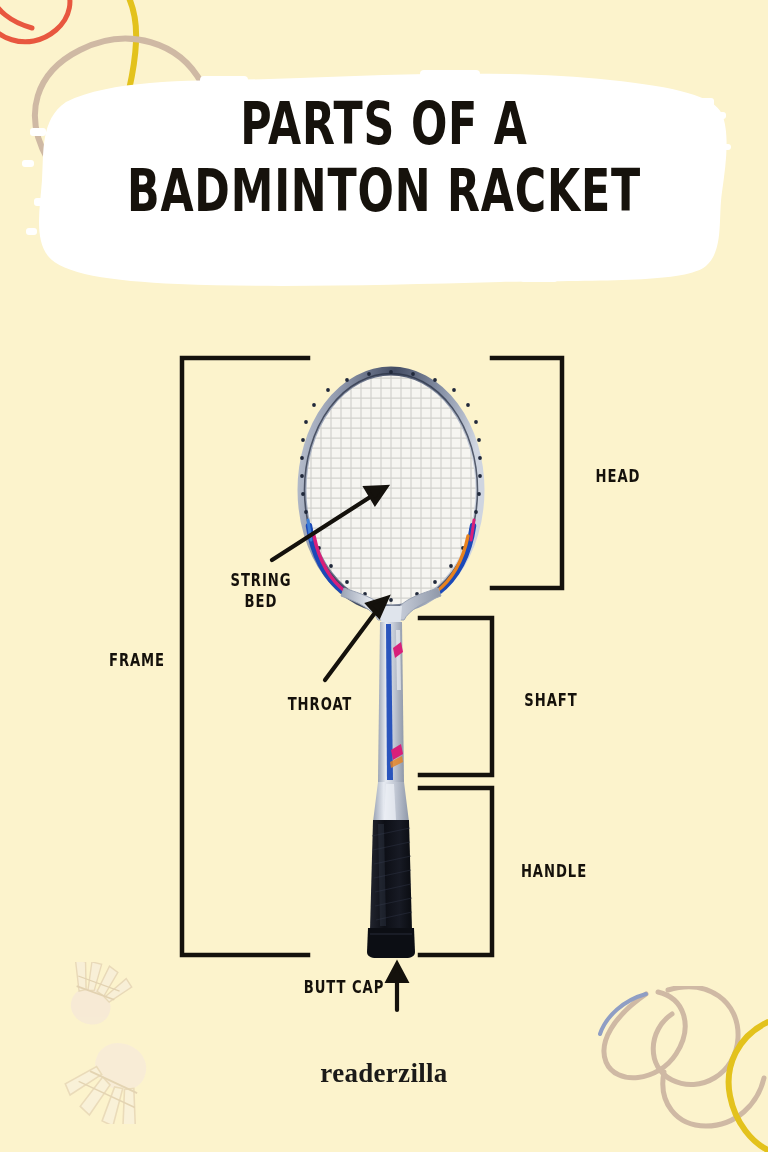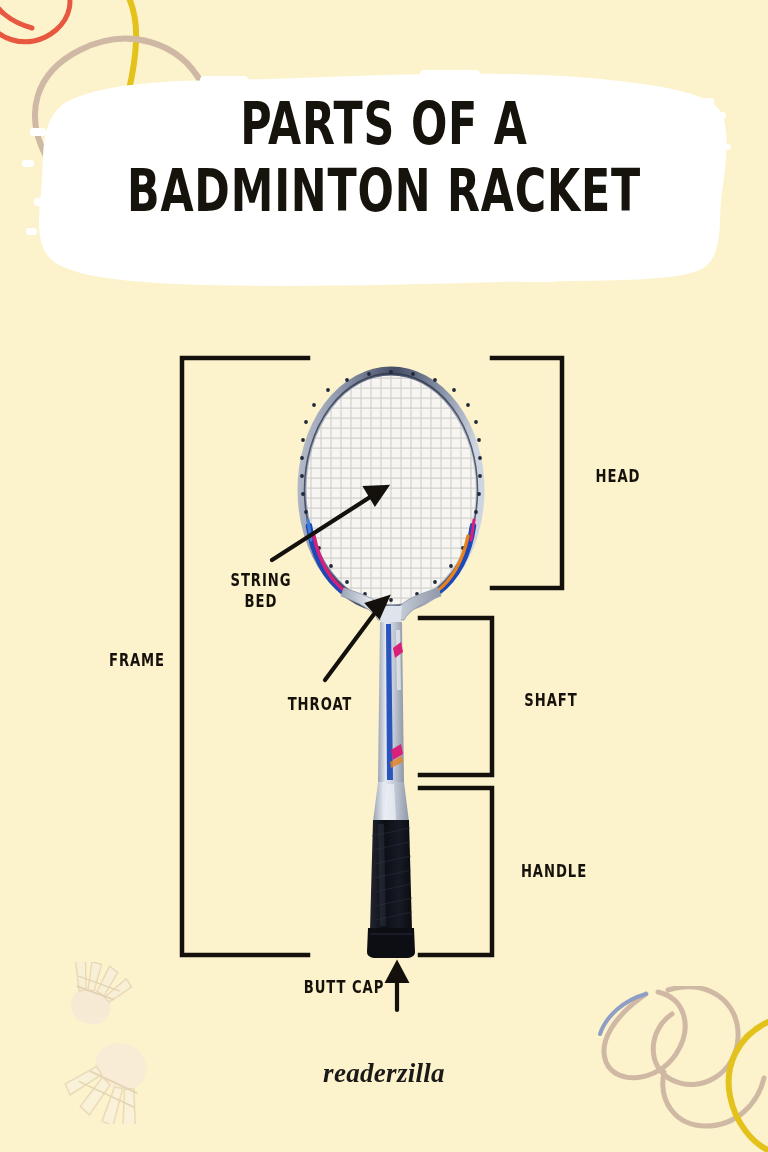--- a/index.html
+++ b/index.html
@@ -42,21 +42,20 @@
     white-space:pre;
     text-align:center;
   }
 
   
   #logo{
     position:absolute;left:0;top:1058px;width:768px;text-align:center;
     font-family:"Liberation Serif","DejaVu Serif",serif;
     font-weight:700;font-size:27px;color:#1b1a18;letter-spacing:0.3px;
     z-index:4;
-    font-style:italic;
   }
 </style>
 </head>
 <body>
 
 <div class="stage">
 
   <svg class="doodle" style="left:-30px;top:-36px;" width="330" height="200" viewBox="0 0 330 200" fill="none">
     <path d="M62 64 C18 52 6 14 40 0" stroke="#e8573f" stroke-width="5" stroke-linecap="round"></path>
     <path d="M40 0 C96 -6 116 40 86 66 C58 90 20 74 14 48" stroke="#e8573f" stroke-width="5" stroke-linecap="round" fill="none"></path>

